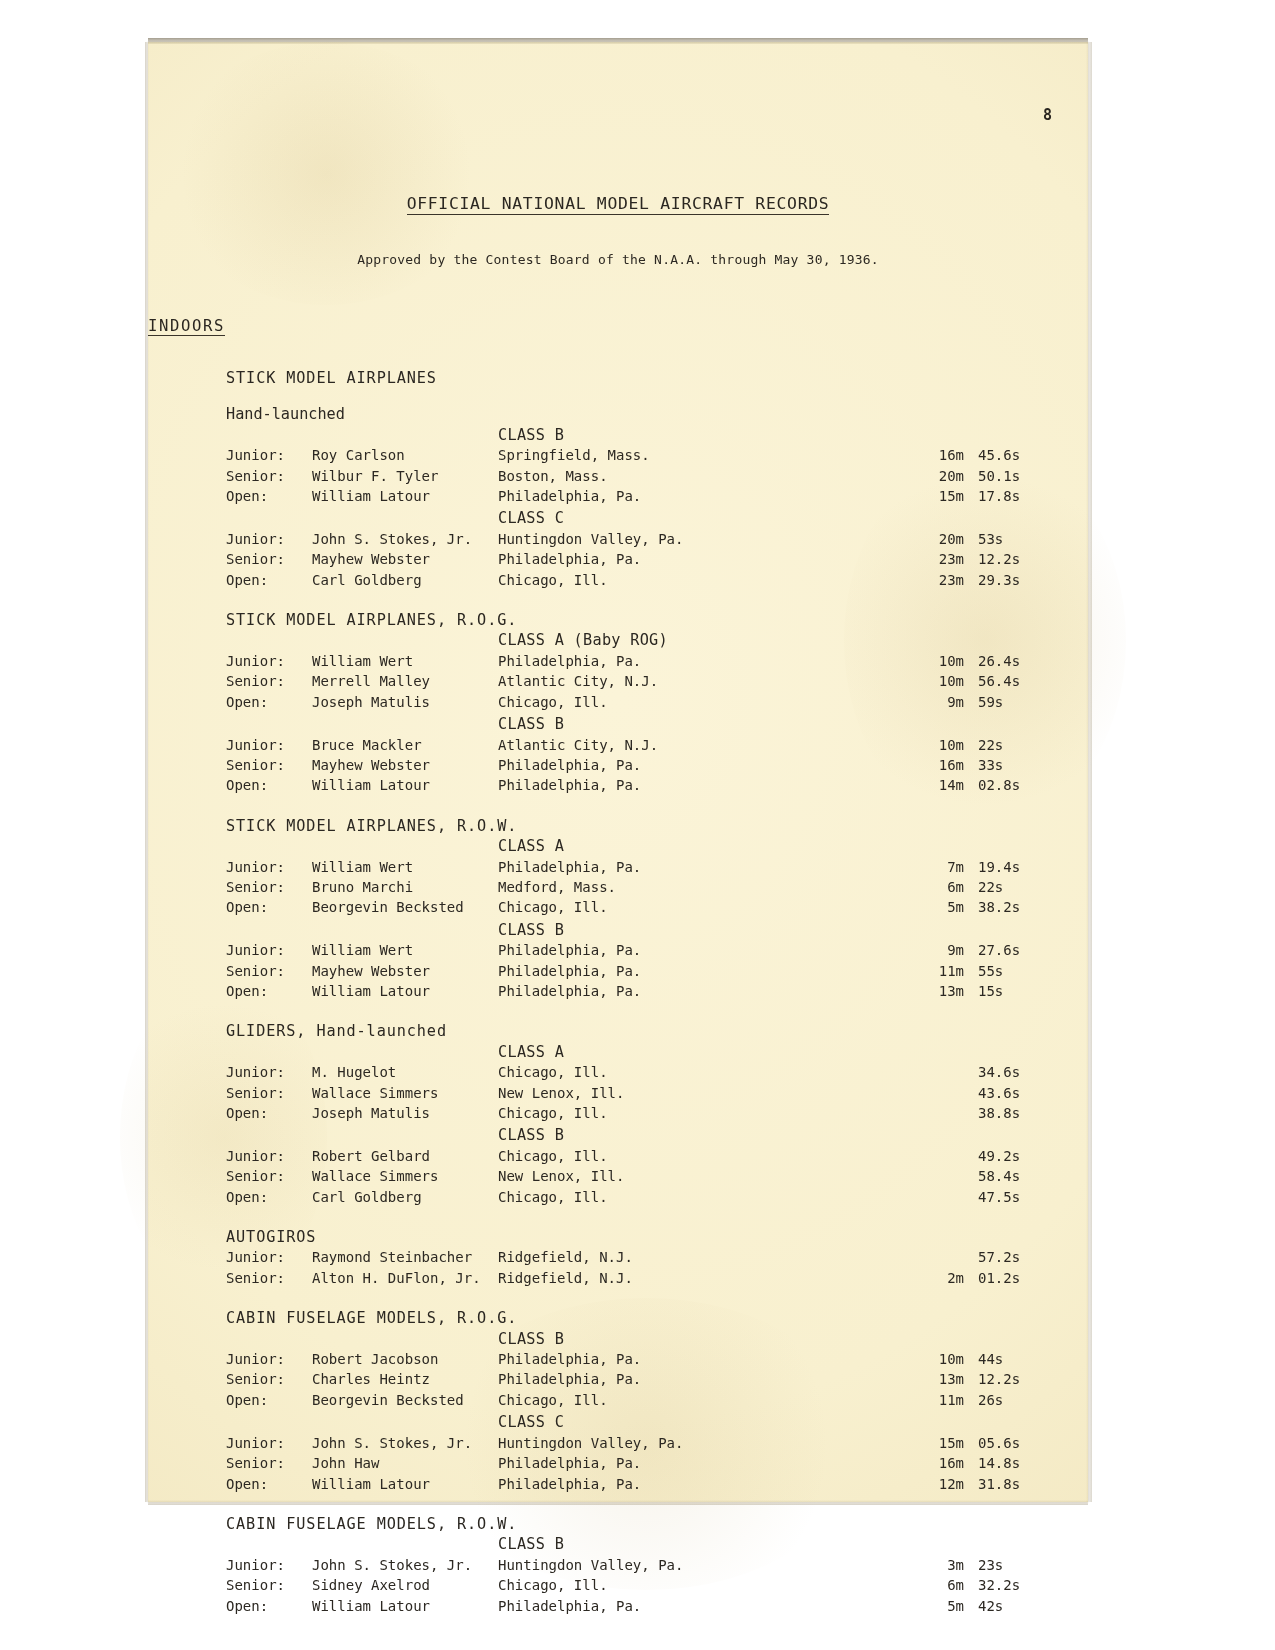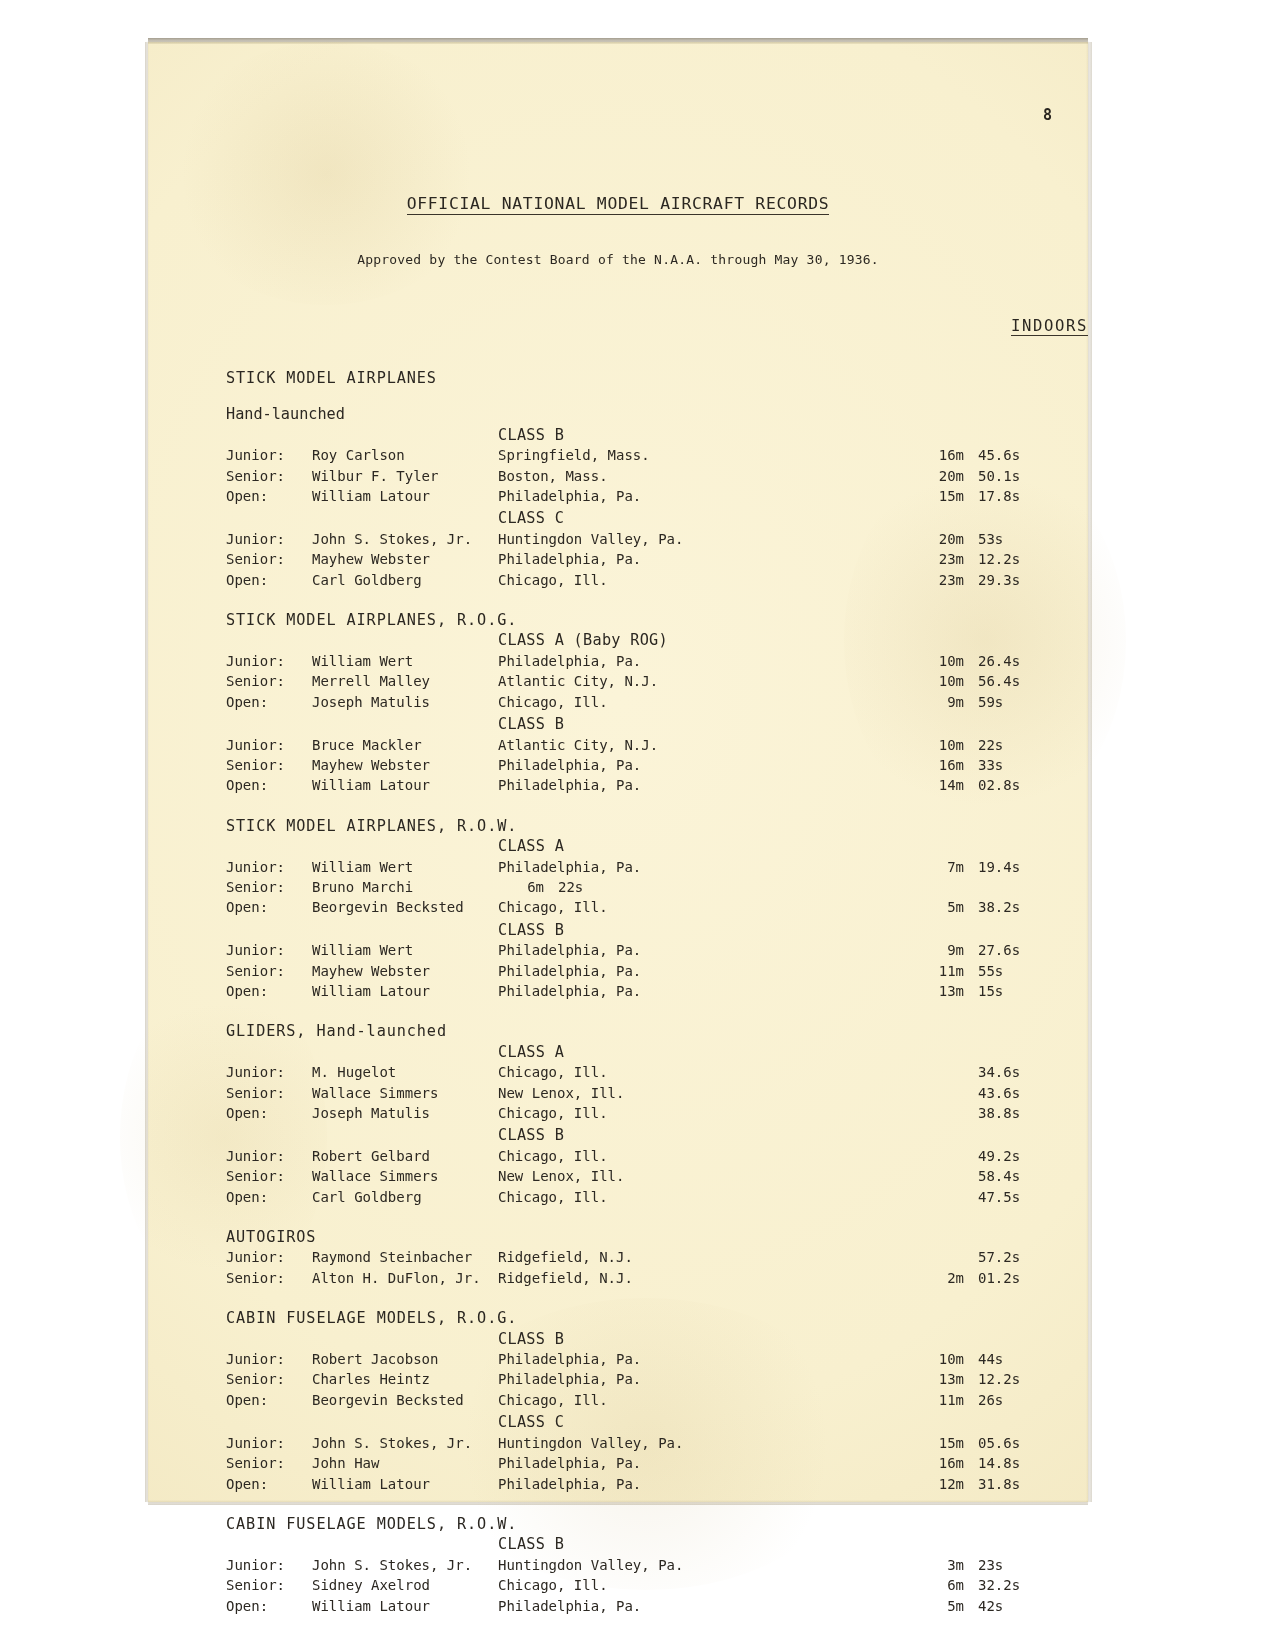--- a/index.html
+++ b/index.html
@@ -92,21 +92,21 @@
     color: #2b2721;
   }
   .approved-row {
     text-align: center;
     margin-top: 37px;
     font-size: 13px;
     color: #2c2822;
     letter-spacing: .2px;
   }
   .indoors-row {
-    text-align: right;
+    text-align: left;
     margin-top: 49px;
   }
   .indoors {
     display: inline-block;
     border-bottom: 1.5px solid #3a342a;
     padding-bottom: 0px;
     font-size: 15.6px;
     letter-spacing: 1.6px;
     color: #2b2721;
   }
@@ -219,21 +219,21 @@
             <div class="rec"><span class="c-div">Junior:</span><span class="c-name">Bruce Mackler</span><span class="c-loc">Atlantic City, N.J.</span><span class="c-time"><span class="num">10m</span><span class="sec">22s</span></span></div>
             <div class="rec"><span class="c-div">Senior:</span><span class="c-name">Mayhew Webster</span><span class="c-loc">Philadelphia, Pa.</span><span class="c-time"><span class="num">16m</span><span class="sec">33s</span></span></div>
             <div class="rec"><span class="c-div">Open:</span><span class="c-name">William Latour</span><span class="c-loc">Philadelphia, Pa.</span><span class="c-time"><span class="num">14m</span><span class="sec">02.8s</span></span></div>
           </div>
         </div>
         <div class="section">
           <div class="sec-head">STICK MODEL AIRPLANES, R.O.W.</div>
           <div class="class-row">CLASS A</div>
           <div class="rows">
             <div class="rec"><span class="c-div">Junior:</span><span class="c-name">William Wert</span><span class="c-loc">Philadelphia, Pa.</span><span class="c-time"><span class="num">7m</span><span class="sec">19.4s</span></span></div>
-            <div class="rec"><span class="c-div">Senior:</span><span class="c-name">Bruno Marchi</span><span class="c-time"><span class="num">6m</span><span class="sec">22s</span></span></div>
+            <div class="rec"><span class="c-div">Senior:</span><span class="c-name">Bruno Marchi</span><span class="c-loc">Medford, Mass.</span><span class="c-time"><span class="num">6m</span><span class="sec">22s</span></span></div>
             <div class="rec"><span class="c-div">Open:</span><span class="c-name">Beorgevin Becksted</span><span class="c-loc">Chicago, Ill.</span><span class="c-time"><span class="num">5m</span><span class="sec">38.2s</span></span></div>
           </div>
           <div class="class-row gap">CLASS B</div>
           <div class="rows">
             <div class="rec"><span class="c-div">Junior:</span><span class="c-name">William Wert</span><span class="c-loc">Philadelphia, Pa.</span><span class="c-time"><span class="num">9m</span><span class="sec">27.6s</span></span></div>
             <div class="rec"><span class="c-div">Senior:</span><span class="c-name">Mayhew Webster</span><span class="c-loc">Philadelphia, Pa.</span><span class="c-time"><span class="num">11m</span><span class="sec">55s</span></span></div>
             <div class="rec"><span class="c-div">Open:</span><span class="c-name">William Latour</span><span class="c-loc">Philadelphia, Pa.</span><span class="c-time"><span class="num">13m</span><span class="sec">15s</span></span></div>
           </div>
         </div>
         <div class="section">

